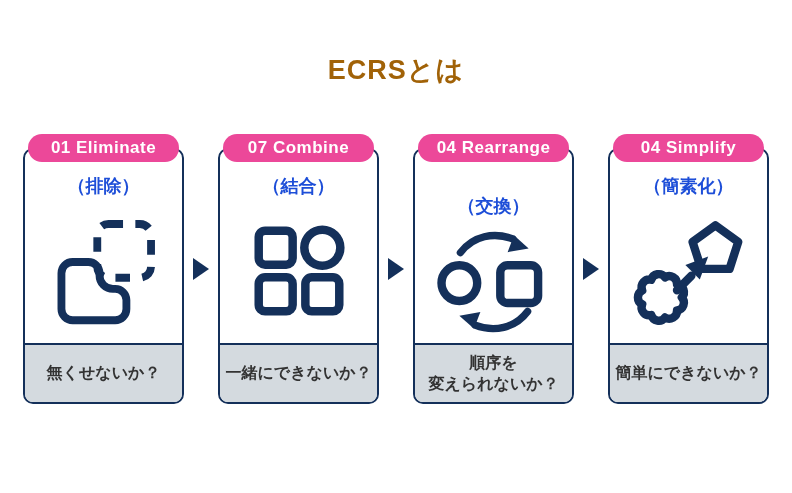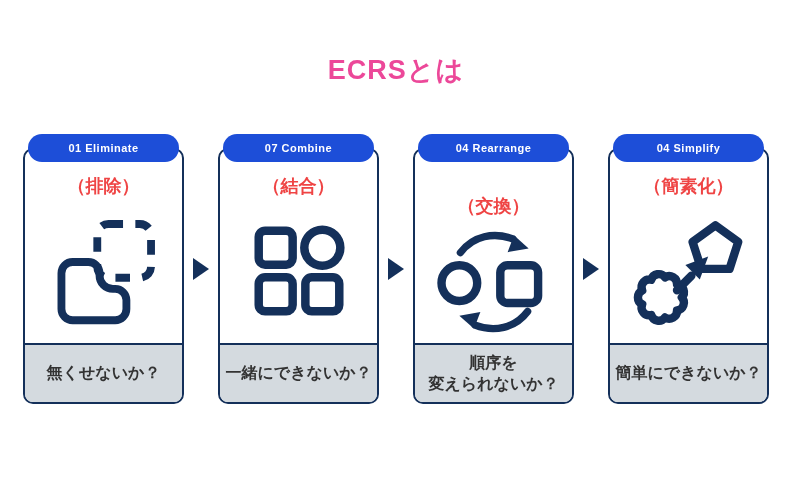--- a/index.html
+++ b/index.html
@@ -12,42 +12,42 @@
     width:792px; height:493px;
     background:#ffffff;
     overflow:hidden;
   }
   .page-title {
     position:absolute;
     top:52px; left:0; width:100%;
     text-align:center;
     font-size:27px;
     font-weight:bold;
-    color:#ec4899;
+    color:#a16207;
     letter-spacing:1px;
   }
   .cards-row {
     position:absolute;
     top:134px; left:0; width:100%;
     display:flex;
     justify-content:center;
     align-items:center;
   }
   .ecrs-card {
     width:161px;
     display:flex;
     flex-direction:column;
   }
   .pill {
     height:28px;
     margin:0 5px;
     border-radius:14px;
-    background:#1d4ed8;
+    background:#ec4899;
     color:#ffffff;
-    font-size:11px;
+    font-size:17px;
     font-weight:bold;
     letter-spacing:0.5px;
     display:flex;
     align-items:center;
     justify-content:center;
     position:relative;
     z-index:2;
   }
   .card-body {
     margin-top:-14px;
@@ -59,21 +59,21 @@
     flex-direction:column;
     overflow:hidden;
     position:relative;
     z-index:1;
   }
   .card-subtitle {
     margin-top:24px;
     text-align:center;
     font-size:18px;
     font-weight:bold;
-    color:#ef4444;
+    color:#1d4ed8;
   }
   .icon-wrap {
     flex:1;
     display:flex;
     align-items:center;
     justify-content:center;
   }
   .card-footer {
     height:59px;
     border-top:2px solid #14305a;

